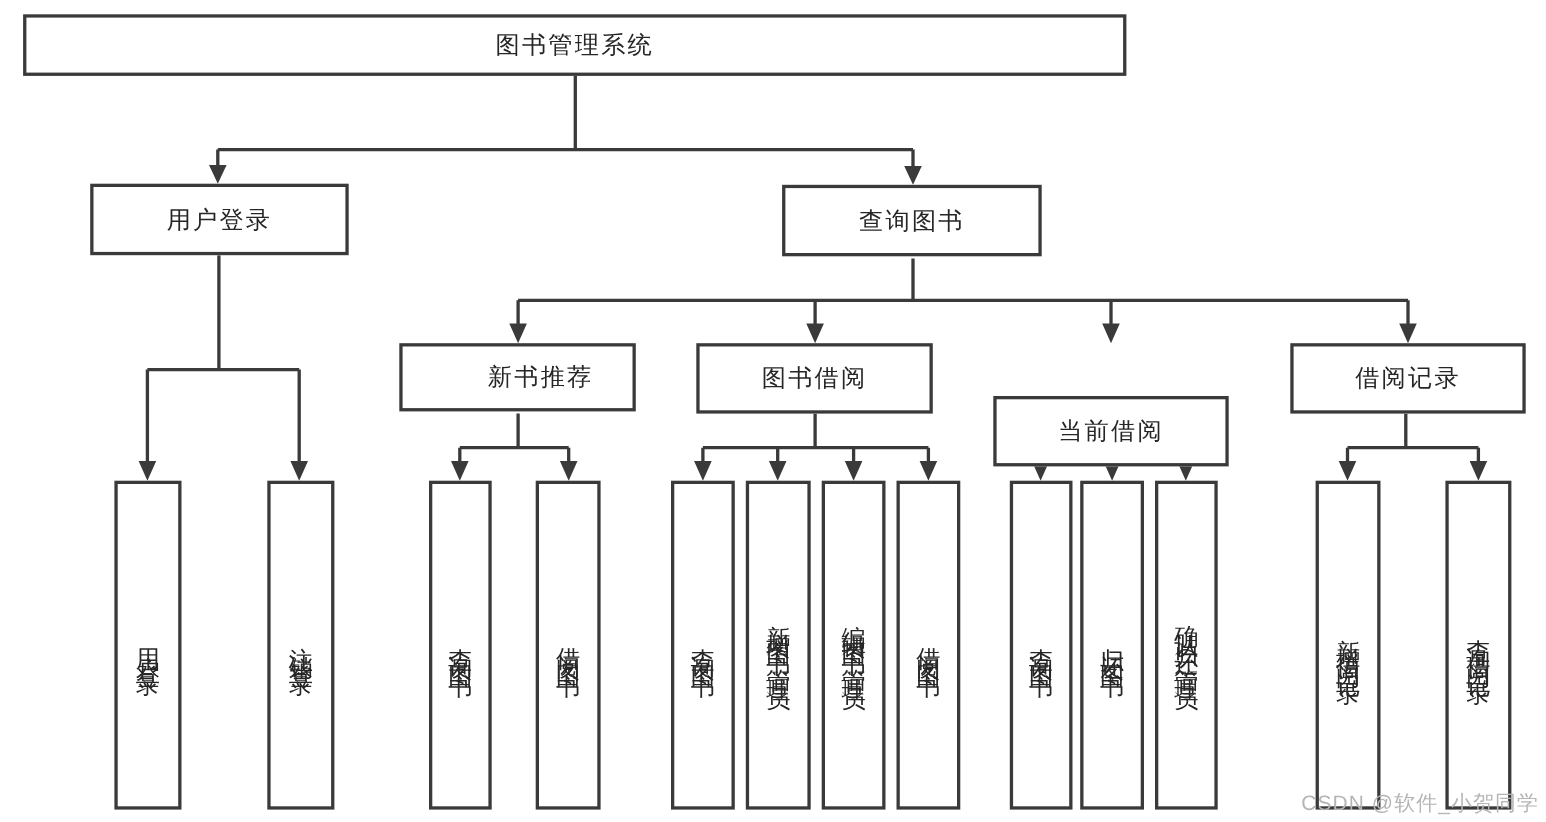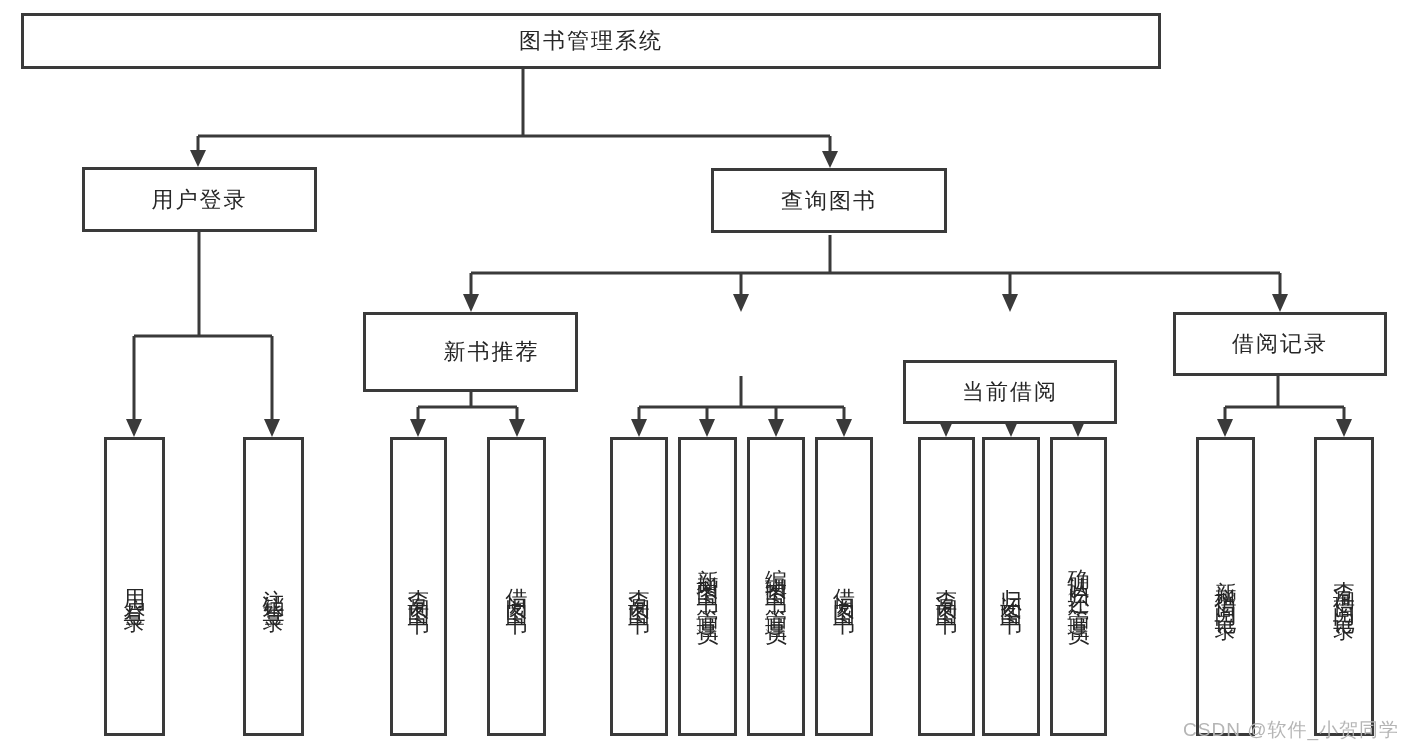--- a/index.html
+++ b/index.html
@@ -84,33 +84,36 @@
       <path d="M126 419 L142 419 L134 437 Z M264 419 L280 419 L272 437 Z
                M410 419 L426 419 L418 437 Z M509 419 L525 419 L517 437 Z
                M631 419 L647 419 L639 437 Z M699 419 L715 419 L707 437 Z
                M768 419 L784 419 L776 437 Z M836 419 L852 419 L844 437 Z
                M938 419 L954 419 L946 437 Z M1003 419 L1019 419 L1011 437 Z
                M1070 419 L1086 419 L1078 437 Z M1217 419 L1233 419 L1225 437 Z
                M1336 419 L1352 419 L1344 437 Z"></path>
     </g>
   </svg>
 
-  <div class="node h-node" style="left:21px; top:13px; width:1140px; height:56px;">
+  <div class="node h-node" style="left:21px; top:13px; width:1003px; height:56px;">
     <span>图书管理系统</span>
   </div>
 
   <div class="node h-node" style="left:82px; top:167px; width:235px; height:65px;">
     <span>用户登录</span>
   </div>
   <div class="node h-node" style="left:711px; top:168px; width:236px; height:65px;">
     <span>查询图书</span>
   </div>
 
-  <div class="node h-node" style="left:363px; top:312px; width:215px; height:80px;padding-left:42px;">
+  <div class="node h-node" style="left:363px; top:312px; width:215px; height:62px;padding-left:42px;">
     <span>新书推荐</span>
+  </div>
+  <div class="node h-node" style="left:633px; top:312px; width:215px; height:64px;">
+    <span>图书借阅</span>
   </div>
   <div class="node h-node" style="left:903px; top:312px; width:214px; height:64px;margin-top:48px;">
     <span>当前借阅</span>
   </div>
   <div class="node h-node" style="left:1173px; top:312px; width:214px; height:64px;">
     <span>借阅记录</span>
   </div>
 
   <div class="node v-node" style="left:104px; top:437px; width:61px; height:299px;">
     <span>用户登录</span>

